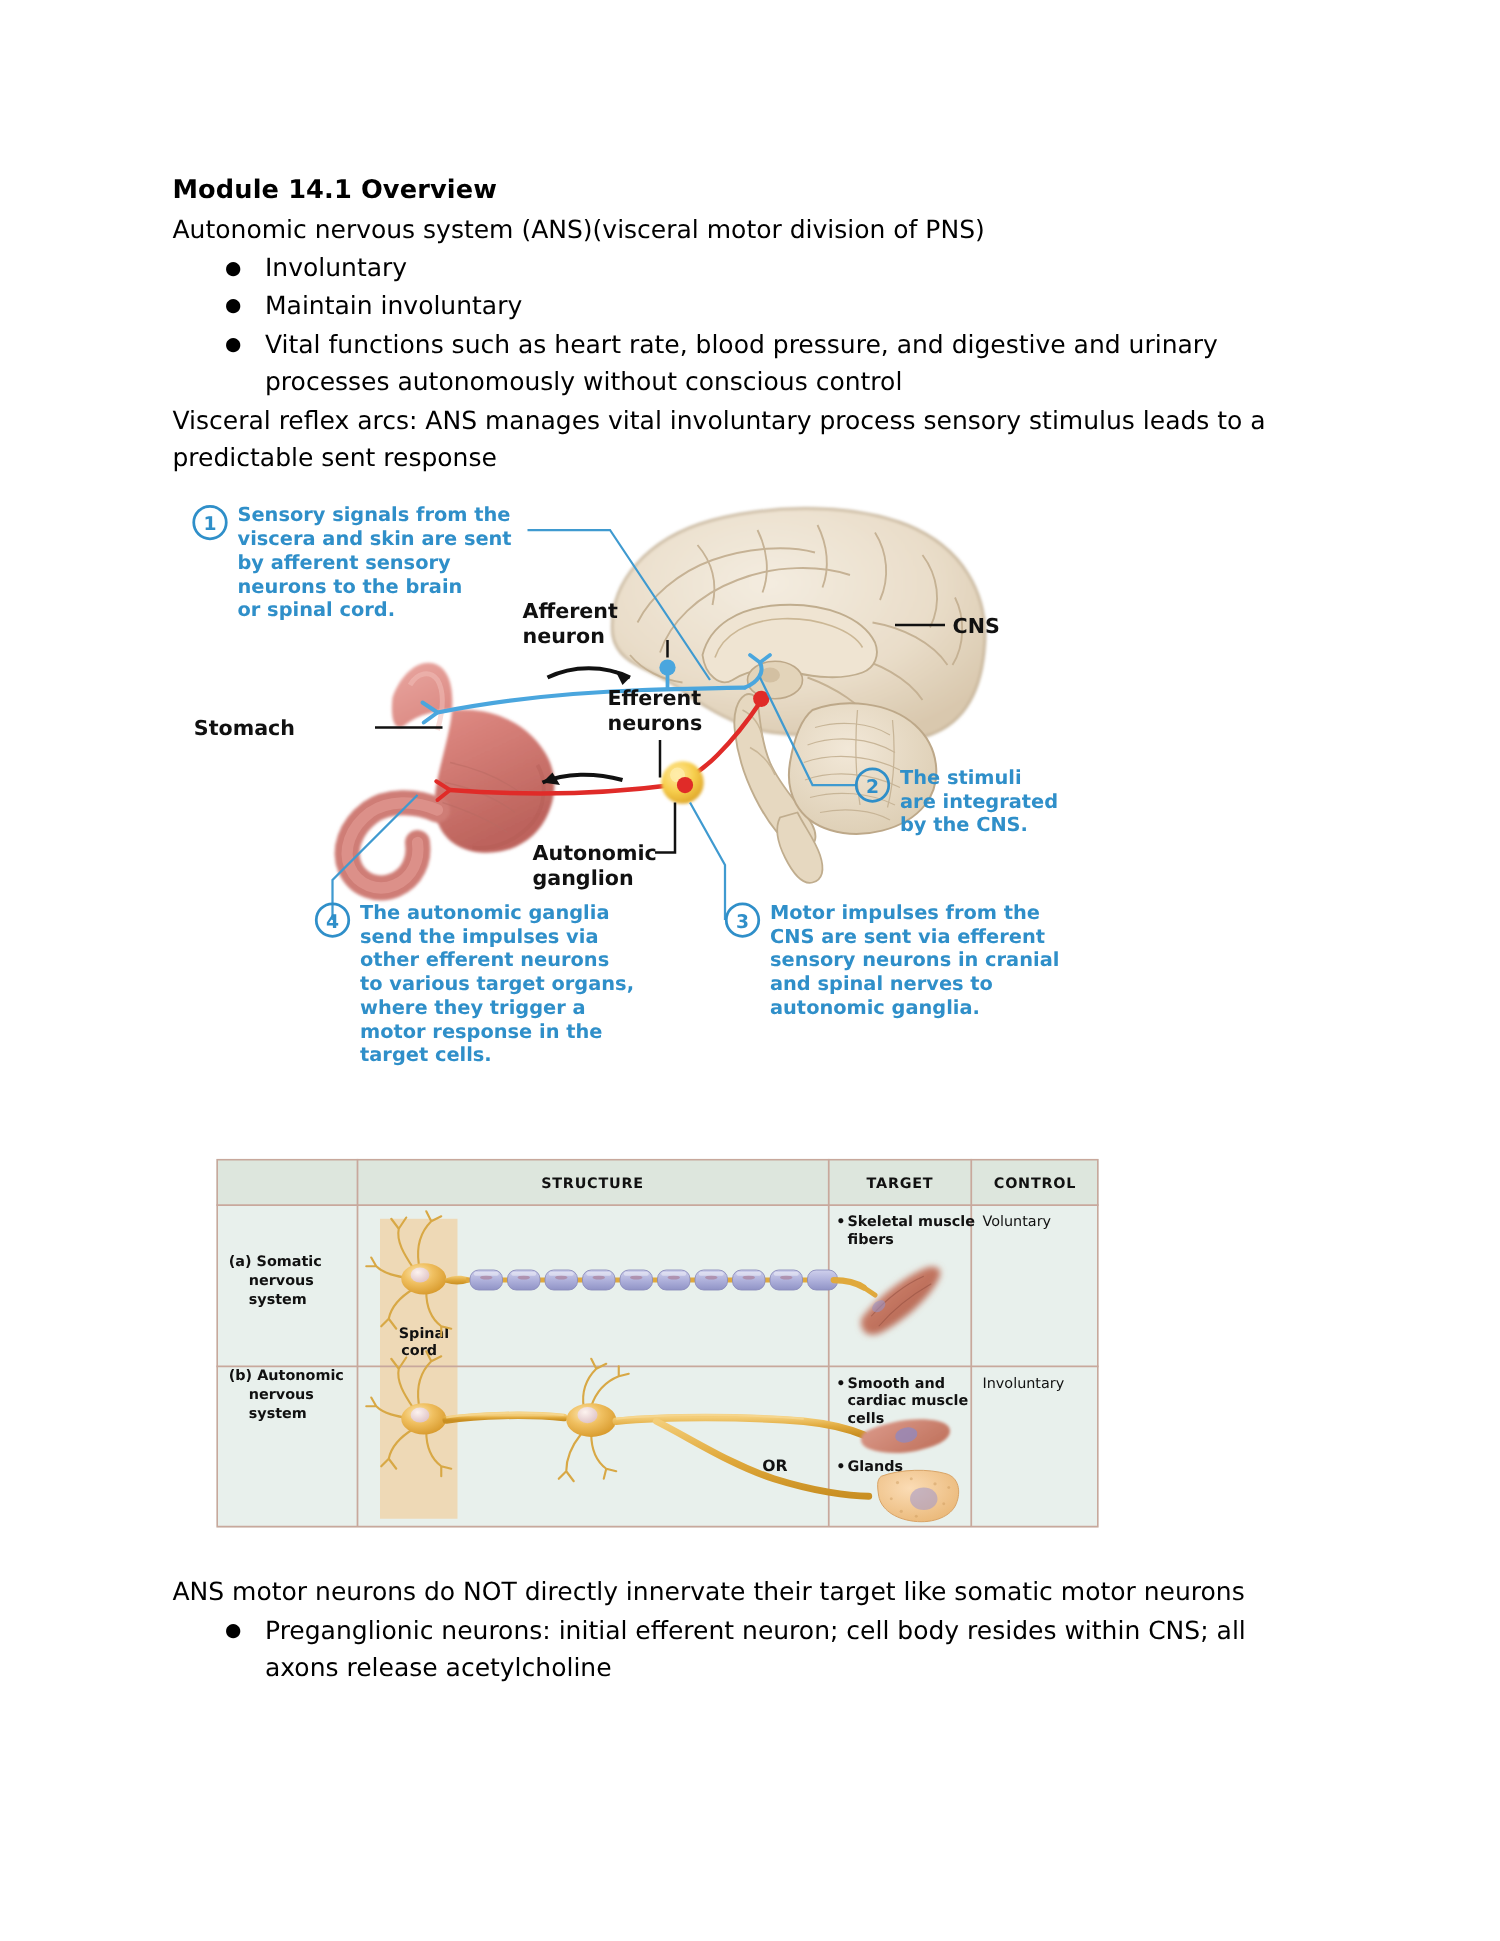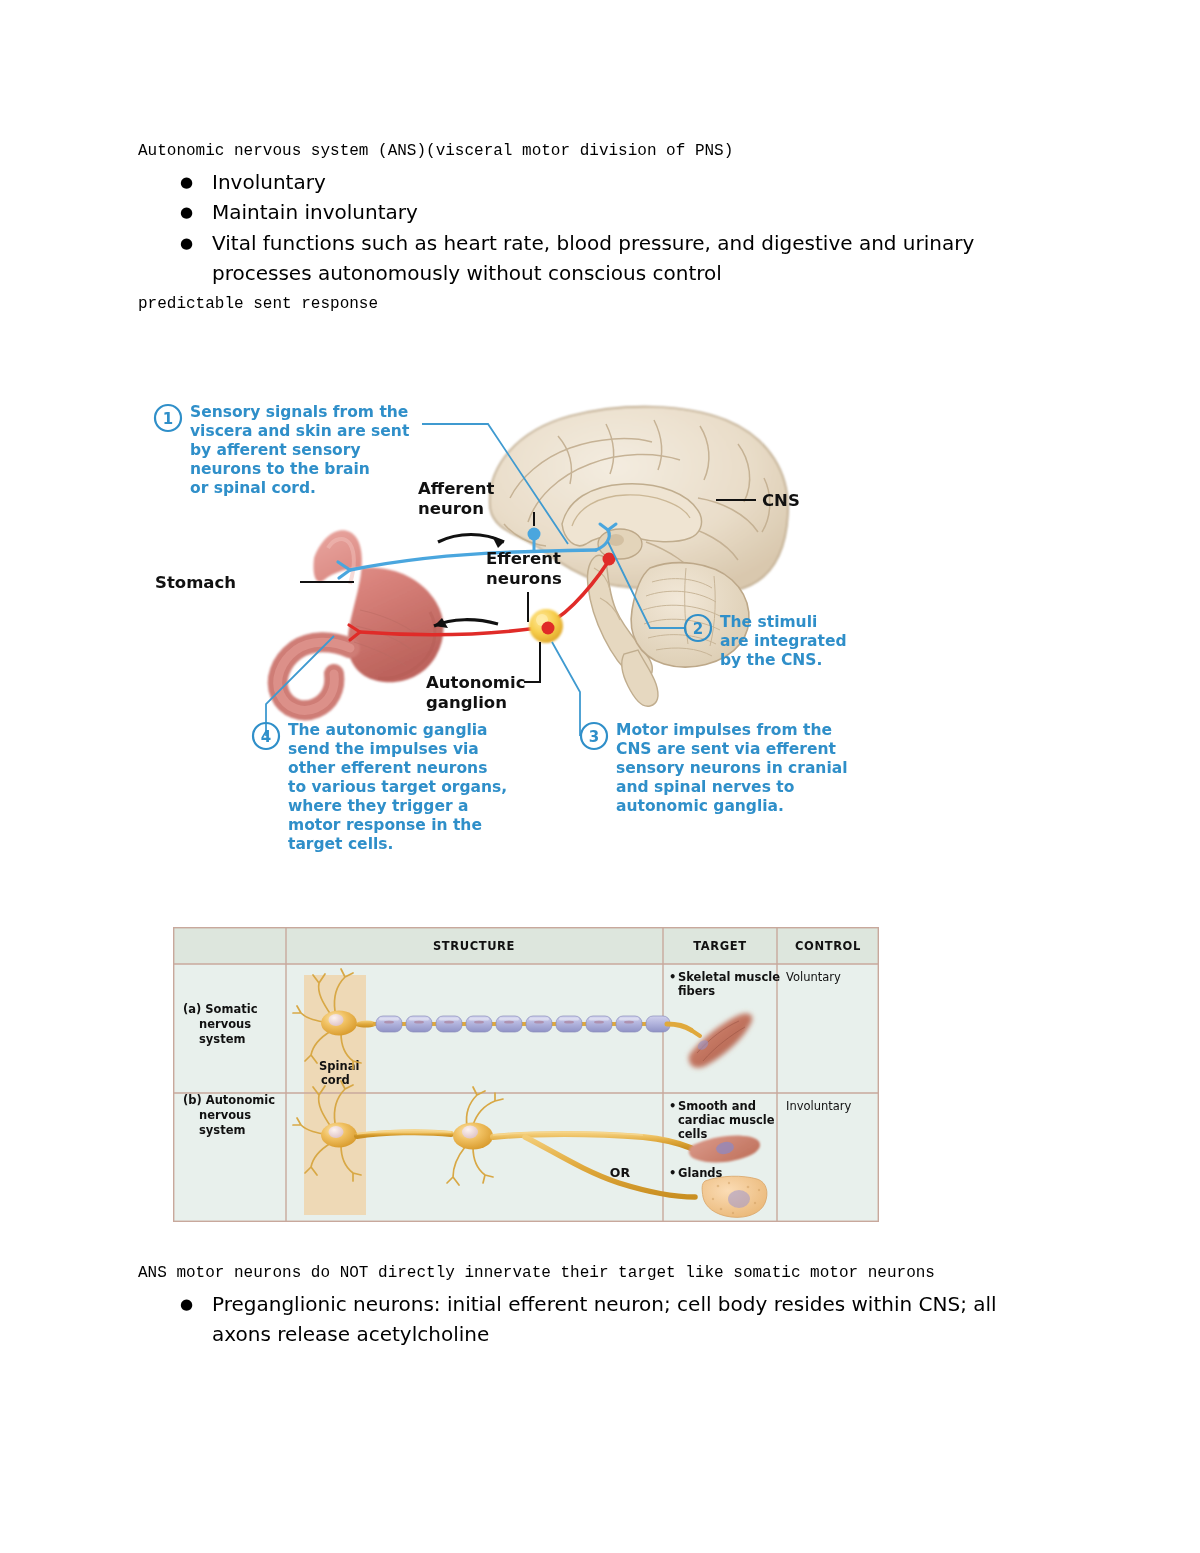--- a/index.html
+++ b/index.html
@@ -31,25 +31,24 @@
     width: 920px;
   }
   .doc-title {
     font-size: 20.5px;
     font-weight: bold;
     letter-spacing: 0.1px;
     line-height: 30px;
     margin: 0 0 2px 0;
   }
   .doc-para {
-    font-size: 16px;
+    font-size: 20px;
     line-height: 30.5px;
     margin: 0;
     font-weight: 400;
-    font-family: Liberation Mono, monospace;
   }
   ul.doc-list {
     margin: 0;
     padding: 0;
     list-style: none;
   }
   ul.doc-list li {
     position: relative;
     font-size: 20px;
     line-height: 30.5px;
@@ -92,26 +91,28 @@
     top: 1258px;
     width: 920px;
   }
 </style>
 </head>
 <body>
 
 <div class="page">
 
   <div class="doc-text">
+    <p class="doc-title">Module 14.1 Overview</p>
     <p class="doc-para">Autonomic nervous system (ANS)(visceral motor division of PNS)</p>
     <ul class="doc-list">
       <li><span class="bullet">●</span><span>Involuntary</span></li>
       <li><span class="bullet">●</span><span>Maintain involuntary</span></li>
       <li><span class="bullet">●</span><span>Vital functions such as heart rate, blood pressure, and digestive and urinary processes autonomously without conscious control</span></li>
     </ul>
+    <p class="doc-para">Visceral reflex arcs: ANS manages vital involuntary process sensory stimulus leads to a</p>
     <p class="doc-para">predictable sent response</p>
   </div>
 
   <div id="reflex-figure">
     <svg width="770" height="500" viewBox="0 0 770 500" xmlns="http://www.w3.org/2000/svg">
       <defs>
         <radialGradient id="brainGrad" cx="42%" cy="32%" r="72%">
           <stop offset="0%" stop-color="#f4ece0"></stop>
           <stop offset="62%" stop-color="#e9ddc9"></stop>
           <stop offset="100%" stop-color="#d9c8ae"></stop>

